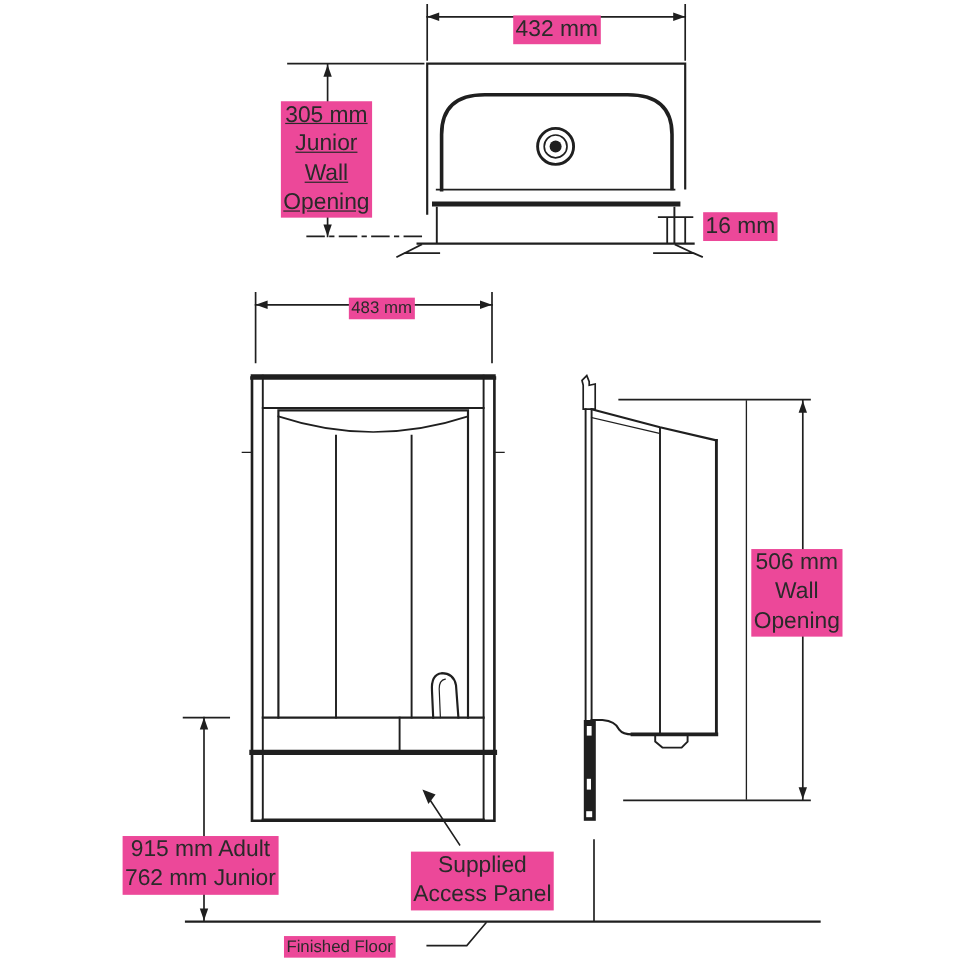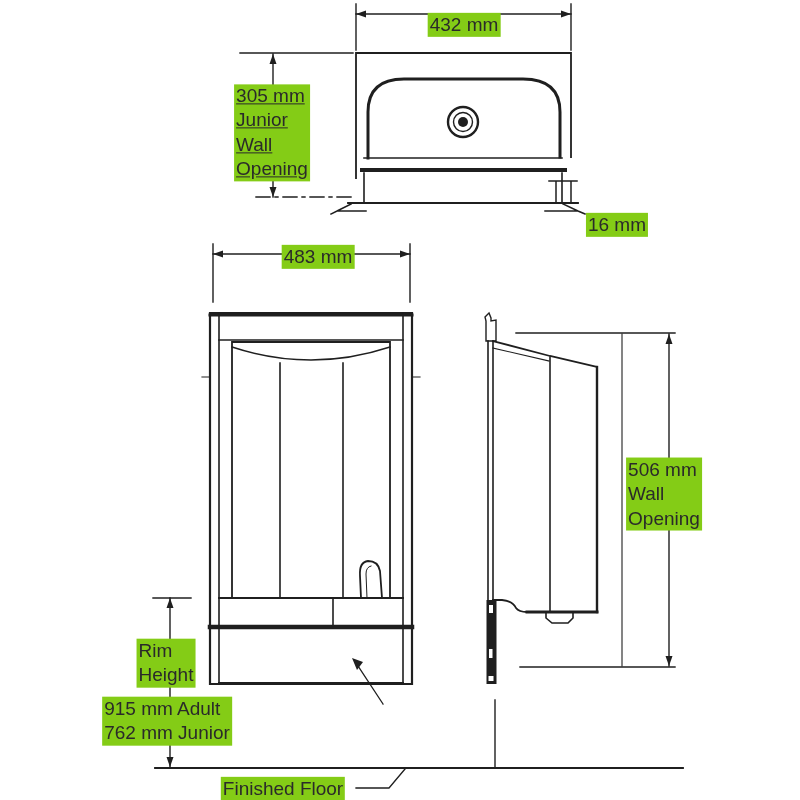--- a/index.html
+++ b/index.html
@@ -3,25 +3,25 @@
 <meta charset="utf-8">
 <style>
   html,body{margin:0;padding:0;background:#ffffff;}
   .canvas{
     position:relative;width:800px;height:800px;background:#ffffff;overflow:hidden;
     font-family:"Liberation Sans",sans-serif;color:#222222;
   }
   .canvas svg{position:absolute;left:0;top:0;}
   .lbl{
     position:absolute;transform:translate(-50%,-50%);
-    background:#84cc16;
+    background:#ec4899;text-align:center;
     font-size:19px;line-height:1.28;color:#2a2a2a;
     white-space:nowrap;padding:0 2px;
   }
-  .lbl.big{font-size:19px;}
+  .lbl.big{font-size:14px;}
   path,circle,rect.stroke{vector-effect:non-scaling-stroke;}
 </style>
 </head>
 <body>
 
 <div class="canvas">
 
   <svg width="800" height="800" viewBox="0 0 800 800">
     <g stroke="#1f1f1f" fill="none" stroke-linecap="square">
 
@@ -119,38 +119,36 @@
     <div>432 mm</div>
   </div>
 
   <div class="lbl" style="left:272px;top:133px;text-decoration:underline;">
     <div>305 mm</div>
     <div>Junior</div>
     <div>Wall</div>
     <div>Opening</div>
   </div>
 
-  <div class="lbl" style="left:617px;top:189px;margin-top:36px;">16 mm</div>
+  <div class="lbl" style="left:617px;top:189px;">16 mm</div>
 
   <div class="lbl big" style="left:318px;top:257px;">483 mm</div>
 
   <div class="lbl" style="left:664px;top:494px;">
     <div>506 mm</div>
     <div>Wall</div>
     <div>Opening</div>
   </div>
 
-  <div class="lbl" style="left:166px;top:663px;">
-    <div>Rim</div>
-    <div>Height</div>
-  </div>
 
   <div class="lbl" style="left:167px;top:721px;">
     <div>915 mm Adult</div>
     <div>762 mm Junior</div>
   </div>
 
   <div class="lbl" style="left:402px;top:734px;">
+    <div>Supplied</div>
+    <div>Access Panel</div>
   </div>
 
   <div class="lbl big" style="left:283px;top:789px;">Finished Floor</div>
 
 </div>
 
 </body></html>

